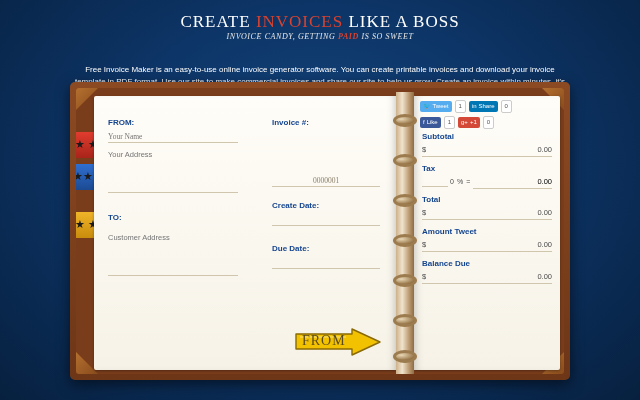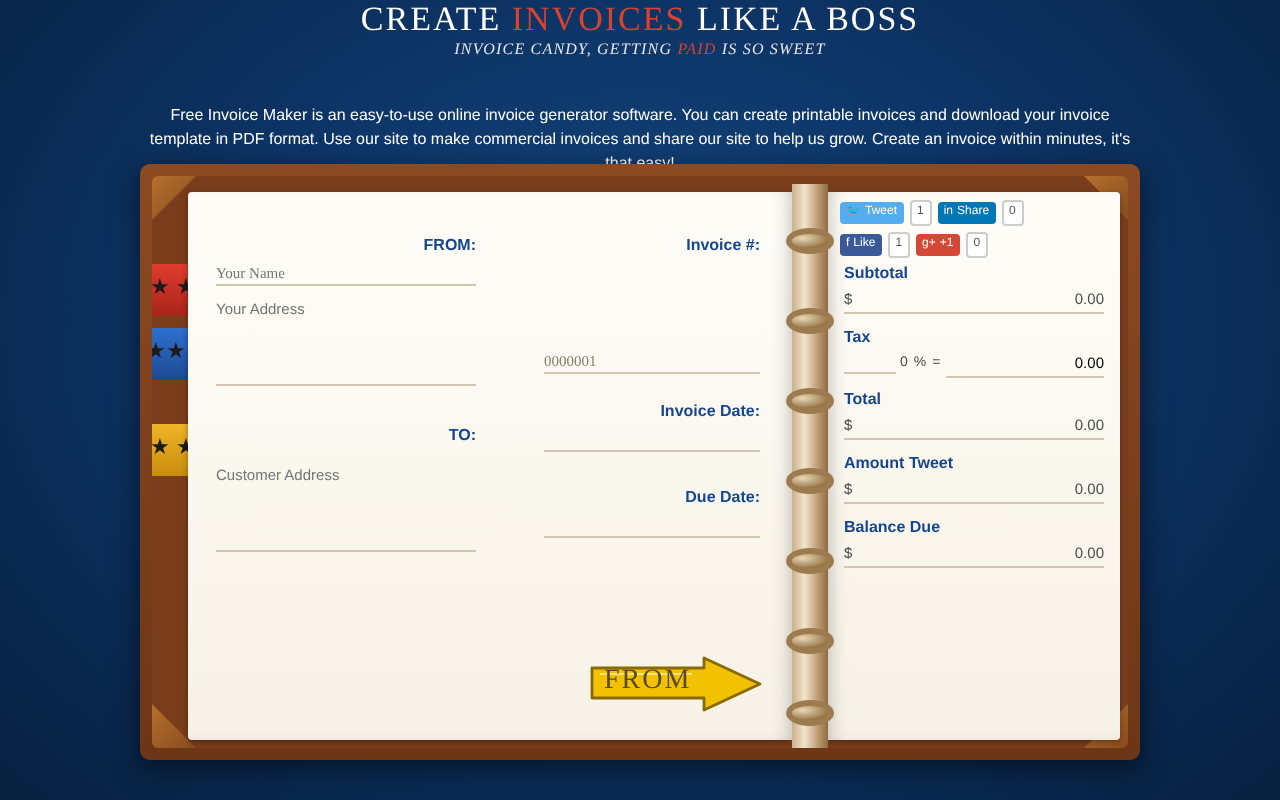--- a/index.html
+++ b/index.html
@@ -12,40 +12,40 @@
     height: 400px;
     overflow: hidden;
     font-family: "Liberation Sans", sans-serif;
     background: radial-gradient(ellipse at 50% 40%, #14467e 0%, #0d3567 45%, #07203f 100%);
     position: relative;
   }
 
   
   .header {
     text-align: center;
-    padding-top: 0;
+    padding-top: 12px;
   }
   .title {
     font-family: "Liberation Serif", serif;
     font-size: 17px;
     letter-spacing: 1px;
     color: #ffffff;
     line-height: 19px;
     white-space: nowrap;
   }
   .title .red { color: #d8422f; }
   .subtitle {
     font-family: "Liberation Serif", serif;
     font-style: italic;
     font-size: 8px;
     color: #e8e8e8;
     letter-spacing: .6px;
     margin-top: 1px;
   }
-  .subtitle .red { color: #d8422f; font-weight: normal; }
+  .subtitle .red { color: #d8422f; font-weight: bold; }
 
   .intro {
     width: 500px;
     margin: 23px auto 0 auto;
     text-align: center;
     font-size: 8px;
     line-height: 12px;
     color: #ffffff;
   }
 
@@ -135,21 +135,20 @@
     position: absolute;
     font-size: 7.5px;
     color: #2b2b2b;
   }
   .lbl {
     color: #15458f;
     font-size: 8px;
     font-weight: bold;
     margin-bottom: 4px;
     display: block;
-    text-align: right;
   }
   .line-input {
     width: 100%;
     border: none;
     border-bottom: 1px solid #cfc6ad;
     background: transparent;
     font-family: Liberation Serif, serif;
     font-size: 7.5px;
     color: #7a6f5c;
     padding: 1px 0 2px 0;
@@ -315,23 +314,23 @@
         <textarea class="box-input" placeholder="Your Address" style=""></textarea>
 
         <div style="height:18px"></div>
         <span class="lbl">TO:</span>
         <div style="height:6px"></div>
         <textarea class="box-input" placeholder="Customer Address" style=""></textarea>
       </div>
 
       <div class="form-col" style="left:178px; top:22px; width:108px;">
         <span class="lbl">Invoice #:</span>
-        <input class="line-input filled" type="text" style=" margin-top: 48px;" value="0000001">
+        <input class="line-input filled" type="text" style="text-align: center; margin-top: 48px;" value="0000001">
         <div style="height:14px"></div>
-        <span class="lbl">Invoice Date:</span>
+        <span class="lbl">Create Date:</span>
         <input class="line-input" type="text" value="" style="">
         <div style="height:18px"></div>
         <span class="lbl">Due Date:</span>
         <input class="line-input" type="text" value="" style="">
       </div>
 
       <div class="next">
         <svg width="88" height="28" viewBox="0 0 88 28" style="position:absolute;left:0;top:0;">
           <path d="M2 6 L58 6 L58 1 L86 14 L58 27 L58 21 L2 21 Z" fill="#f2c200" stroke="#8a6a00" stroke-width="1.4" stroke-linejoin="round"></path>
           <path d="M6 9 L52 9" stroke="#fff3a8" stroke-width="1" opacity=".7"></path>

